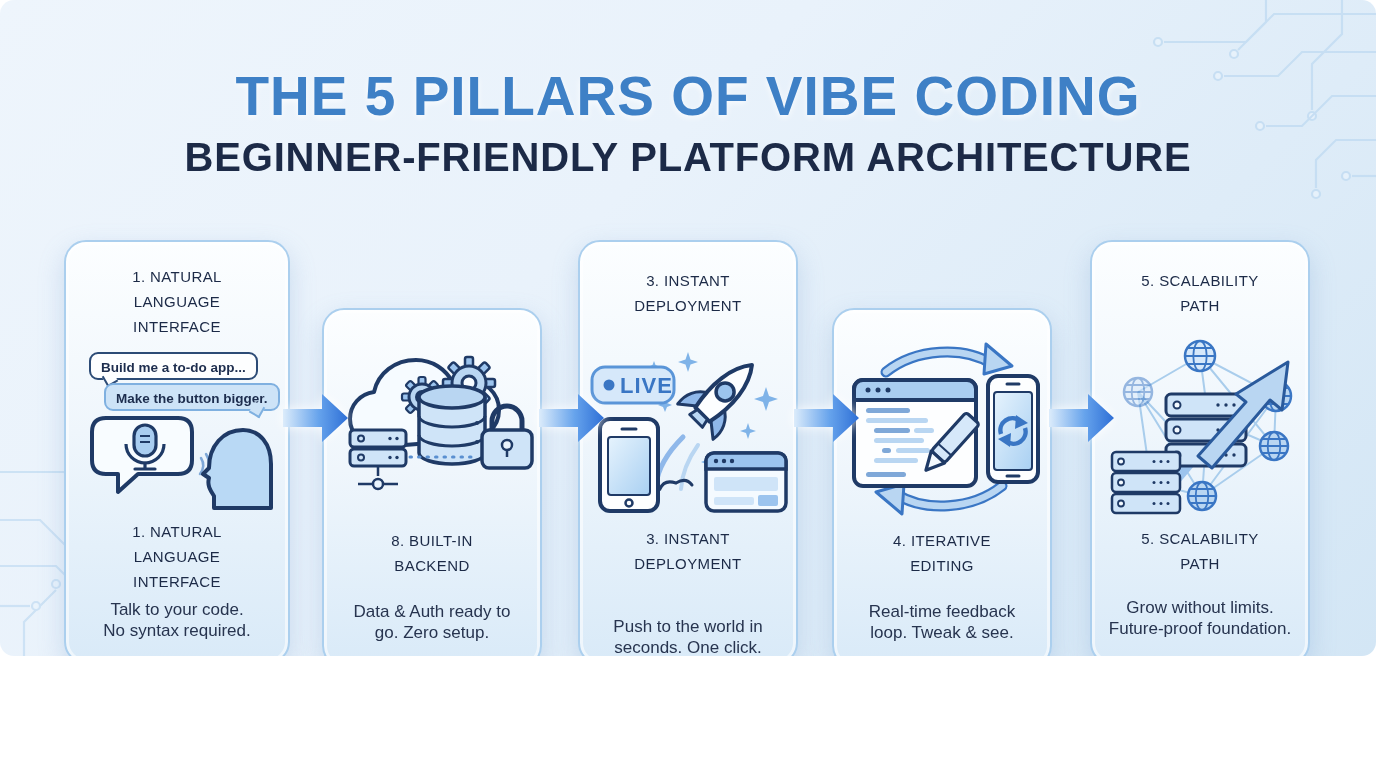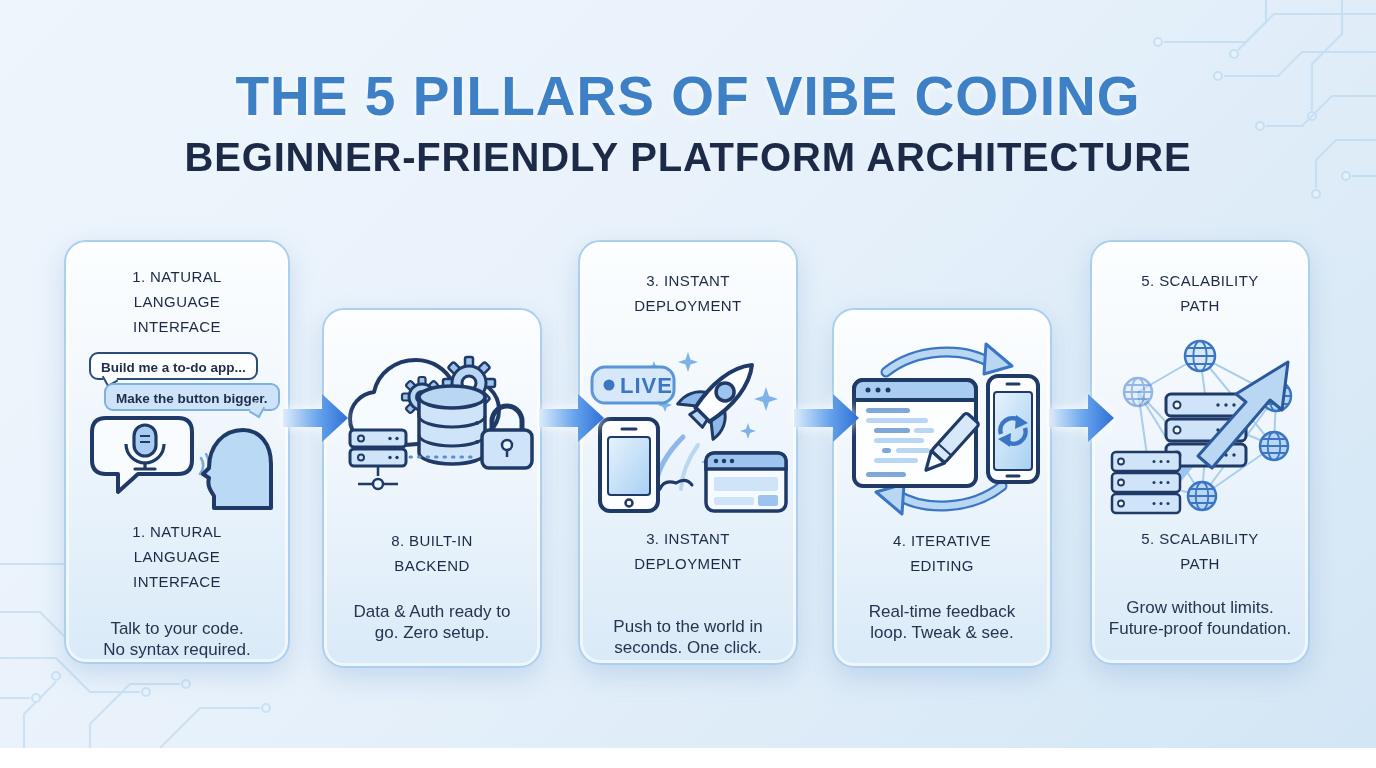--- a/index.html
+++ b/index.html
@@ -1,20 +1,21 @@
 <!DOCTYPE html>
 <html><head>
 <meta charset="utf-8">
 <style>
   * { margin:0; padding:0; box-sizing:border-box; }
   html,body { width:1376px; height:768px; }
   body { font-family:"Liberation Sans", sans-serif; }
   #canvas {
-    position:relative; width:1376px; height:748px; overflow:hidden;
+    position:relative; width:1376px; height:656px; overflow:hidden;
     background:linear-gradient(135deg,#eef5fc 0%,#e9f2fb 40%,#d3e6f5 100%);
+    border-radius:14px;
   }
   .deco { position:absolute; pointer-events:none; }
   .deco.tr { top:0; right:0; opacity:.7; }
   .deco.bl { bottom:0; left:0; opacity:.65; }
 
   .main-title {
     position:absolute; top:64px; left:0; width:100%; text-align:center;
     font-size:55px; font-weight:800; letter-spacing:1px; color:#3e80c6;
     text-shadow:0 2px 6px rgba(255,255,255,.8);
   }
@@ -141,21 +142,21 @@
           <path d="M52,32 a19,19 0 0 0 38,0" fill="none" stroke="#1f3a66" stroke-width="3.2"></path>
           <path d="M71,51 V57 M61,57 H81" fill="none" stroke="#1f3a66" stroke-width="3.2" stroke-linecap="round"></path>
         </g>
         <path d="M127,46 q5,8 -1,16 M132,42 q7,11 -1,22" fill="none" stroke="#7fa8d8" stroke-width="2.5" stroke-linecap="round"></path>
         <path d="M140,96 V84 C136,78 133,73 135,66 L129,62 L135,56 C135,34 149,18 169,18 C186,18 197,32 197,52 V96 Z" fill="#b9d9f5" stroke="#1f3a66" stroke-width="4" stroke-linejoin="round"></path>
       </svg>
     </div>
     <h3 class="card-title" style="top:277px;">1. NATURAL
 LANGUAGE
 INTERFACE</h3>
-    <p class="card-desc" style="top:357px;margin-top:19px;">Talk to your code.
+    <p class="card-desc" style="top:357px;">Talk to your code.
 No syntax required.</p>
   </section>
 
   <section class="card" style="left:322px;top:308px;width:220px;height:360px;">
     <div class="icon-wrap" style="left:10px;top:25px;">
       <svg width="200" height="165" viewBox="0 0 200 165">
         <path d="M46,112 C29,112 16,99 16,84 C16,70 26,59 40,57 C44,38 61,25 82,25 C98,25 112,34 119,48 C123,46 128,45 133,45 C151,45 165,58 165,75 C165,92 151,105 133,105 L46,112 Z" fill="#f6fbff" stroke="#1f3a66" stroke-width="4" stroke-linejoin="round"></path>
         <g transform="translate(135,48)">
           <g fill="#9cc4ee" stroke="#1f3a66" stroke-width="2.5">
             <rect x="-4" y="-26" width="8" height="10" rx="2"></rect>

